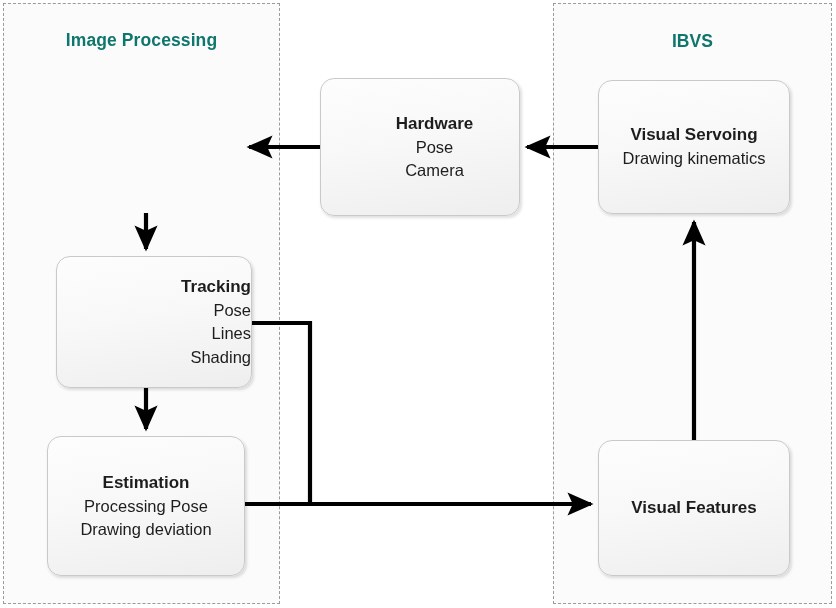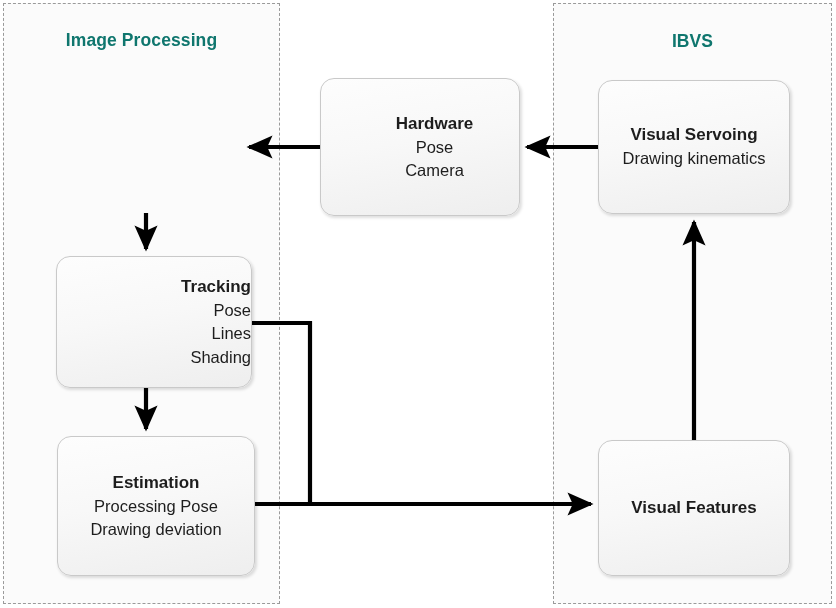--- a/index.html
+++ b/index.html
@@ -58,21 +58,21 @@
   }
   .node .sub {
     font-size: 16.5px;
     font-weight: normal;
     line-height: 1.42;
     white-space: nowrap;
   }
 
   #node-image          { left: 50px;  top: 85px;  width: 192px; height: 128px; }
   #node-tracking       { left: 56px;  top: 256px; width: 196px; height: 132px; align-items: flex-end; }
-  #node-estimation     { left: 57px;  top: 436px; width: 198px; height: 140px; }
+  #node-estimation     { left: 47px;  top: 436px; width: 198px; height: 140px; }
   #node-hardware       { left: 320px; top: 78px;  width: 200px; height: 138px; padding-left: 29px; }
   #node-visual-servoing{ left: 598px; top: 80px;  width: 192px; height: 134px; }
   #node-visual-features{ left: 598px; top: 440px; width: 192px; height: 136px; align-items: center; }
 
   
   #wires {
     position: absolute;
     left: 0; top: 0;
     width: 836px; height: 608px;
     pointer-events: none;

